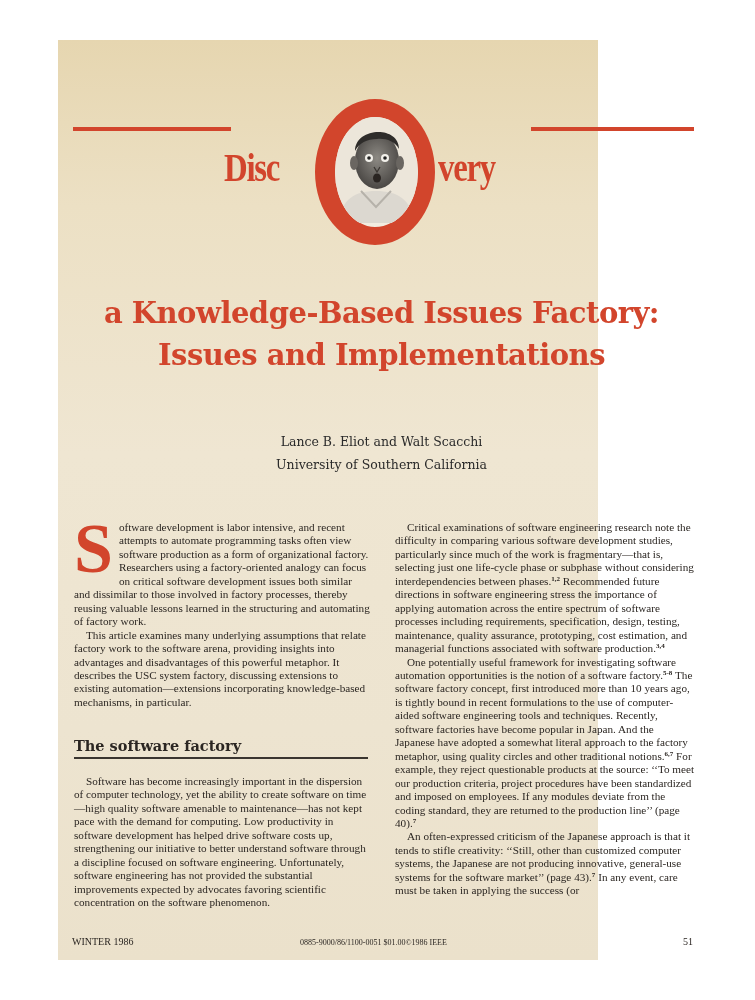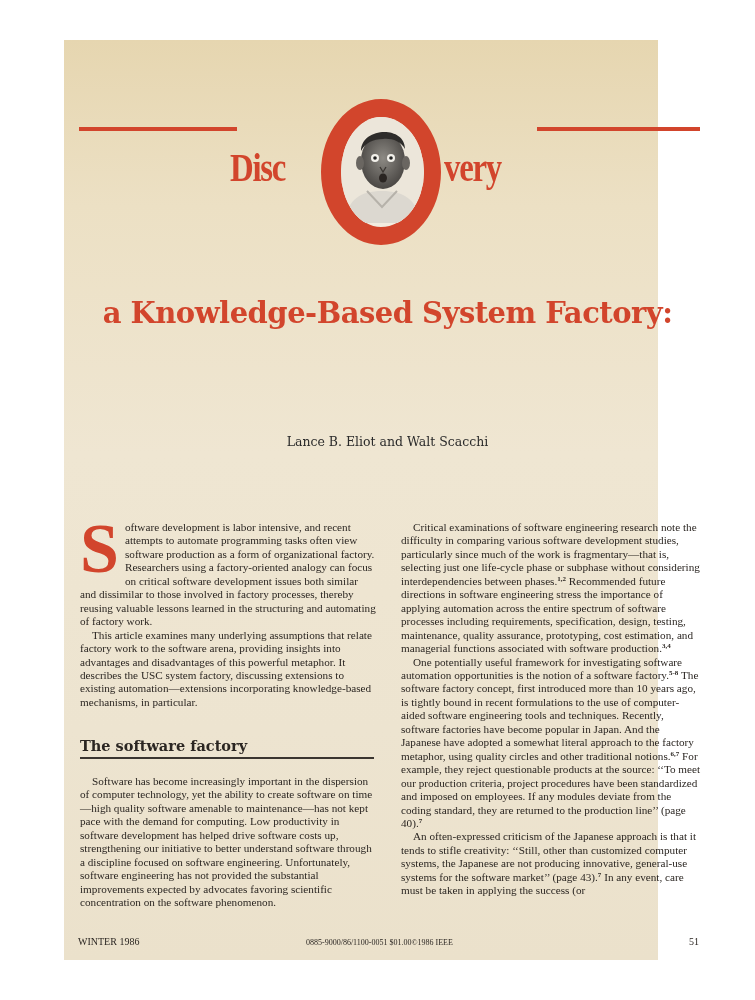--- a/index.html
+++ b/index.html
@@ -1,18 +1,18 @@
 <!DOCTYPE html>
 <html><head>
 <meta charset="utf-8">
 <style>
   html, body { margin:0; padding:0; background:#ffffff; }
   body { width:755px; height:1000px; position:relative; overflow:hidden; }
   .page {
-    position:absolute; left:64px; top:40px; width:594px; height:920px;
+    position:absolute; left:58px; top:40px; width:540px; height:920px;
     background: linear-gradient(180deg, #e6d6b0 0%, #ece0c4 18%, #efe6d2 45%, #ede4d0 75%, #ebe1cb 100%);
   }
   .rule-red { position:absolute; height:4px; background:#d2452c; }
   .disc {
     position:absolute; top:108px; font-family:"Liberation Serif", serif; font-weight:bold;
     font-size:40px; color:#d2452c; letter-spacing:-1.5px; line-height:1; transform:scaleX(0.82);
   }
   .big-o {
     position:absolute; left:257px; top:59px; width:120px; height:146px;
     border-radius:50%; border:18px solid #d2452c; border-left-width:20px; border-right-width:17px;
@@ -70,23 +70,25 @@
         <circle cx="38" cy="47" r="1.8" fill="#222"></circle>
       <circle cx="54" cy="47" r="4" fill="#f2f0ea"></circle>
         <circle cx="54" cy="47" r="1.8" fill="#222"></circle>
       <ellipse cx="46" cy="67" rx="4" ry="4.5" fill="#2a2522"></ellipse>
       <path d="M43 56 L46 61 L49 56" fill="none" stroke="#3a3632" stroke-width="1.3"></path>
     </svg>
   </div>
   <div class="disc" style="left:380px; transform-origin:left center;">very</div>
   <div class="rule-red" style="left:473px; top:87px; width:163px;"></div>
 
-  <div class="title" style="top:256px; font-size:29px;">a Knowledge-Based System Factory:</div>
+  <div class="title" style="top:256px; font-size:29px;">a Knowledge-Based Issues Factory:</div>
+  <div class="title" style="top:298px; font-size:29px;">Issues and Implementations</div>
 
   <div class="byline" style="top:394px;text-align:center;">Lance B. Eliot and Walt Scacchi</div>
+  <div class="byline" style="top:417px;">University of Southern California</div>
 
   <div class="col" style="left:16px; top:481px; width:296px;">
     <span class="dropcap">S</span>
     <p class="noind" style="display:inline;">oftware development is labor intensive, and recent attempts to automate programming tasks often view software production as a form of organizational factory. Researchers using a factory-oriented analogy can focus on critical software development issues both similar and dissimilar to those involved in factory processes, thereby reusing valuable lessons learned in the structuring and automating of factory work.</p>
     <p>This article examines many underlying assumptions that relate factory work to the software arena, providing insights into advantages and disadvantages of this powerful metaphor. It describes the USC system factory, discussing extensions to existing automation—extensions incorporating knowledge-based mechanisms, in particular.</p>
   </div>
 
   <div class="h2">The software factory</div>
   <div class="h2-rule"></div>
 

